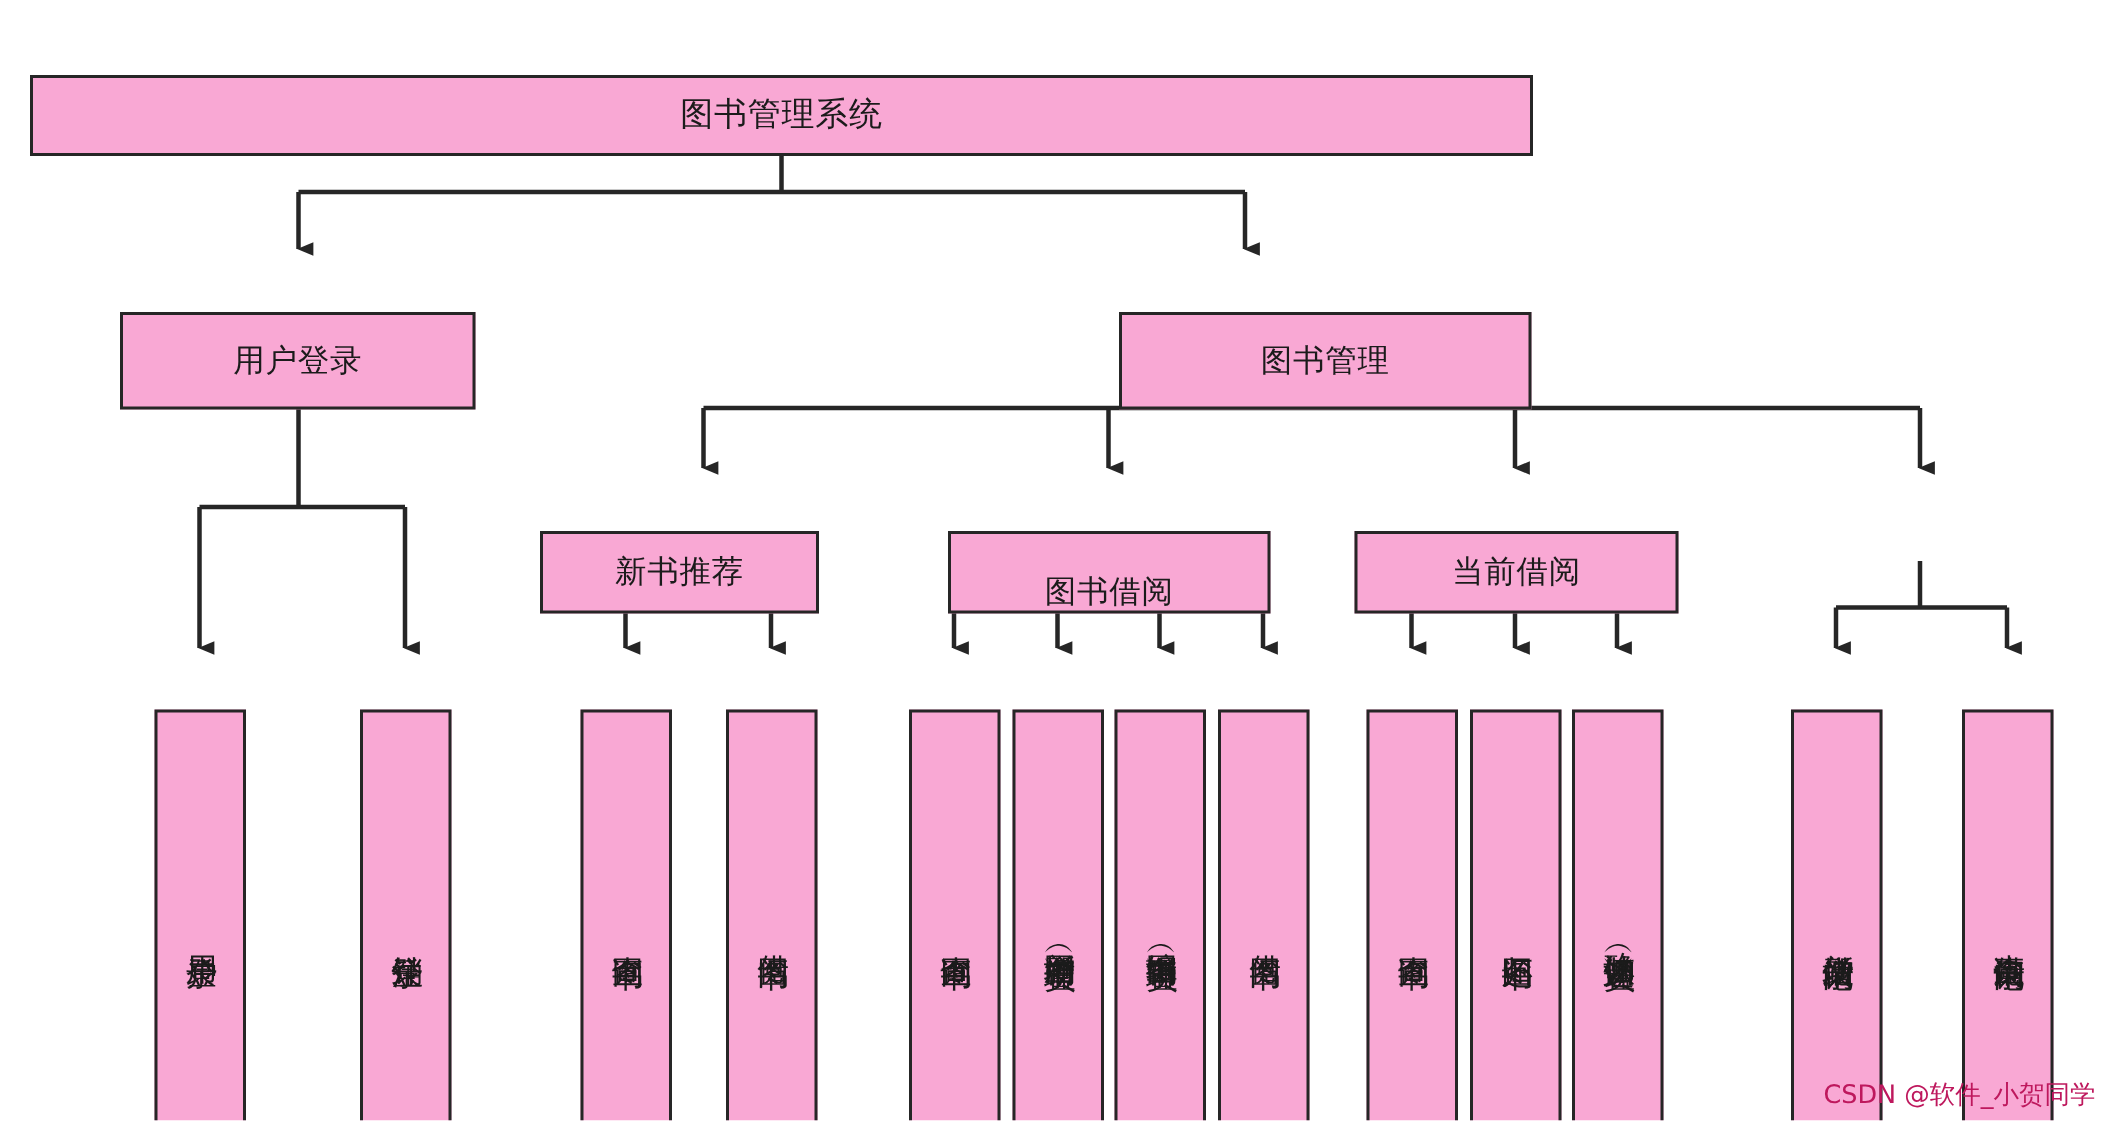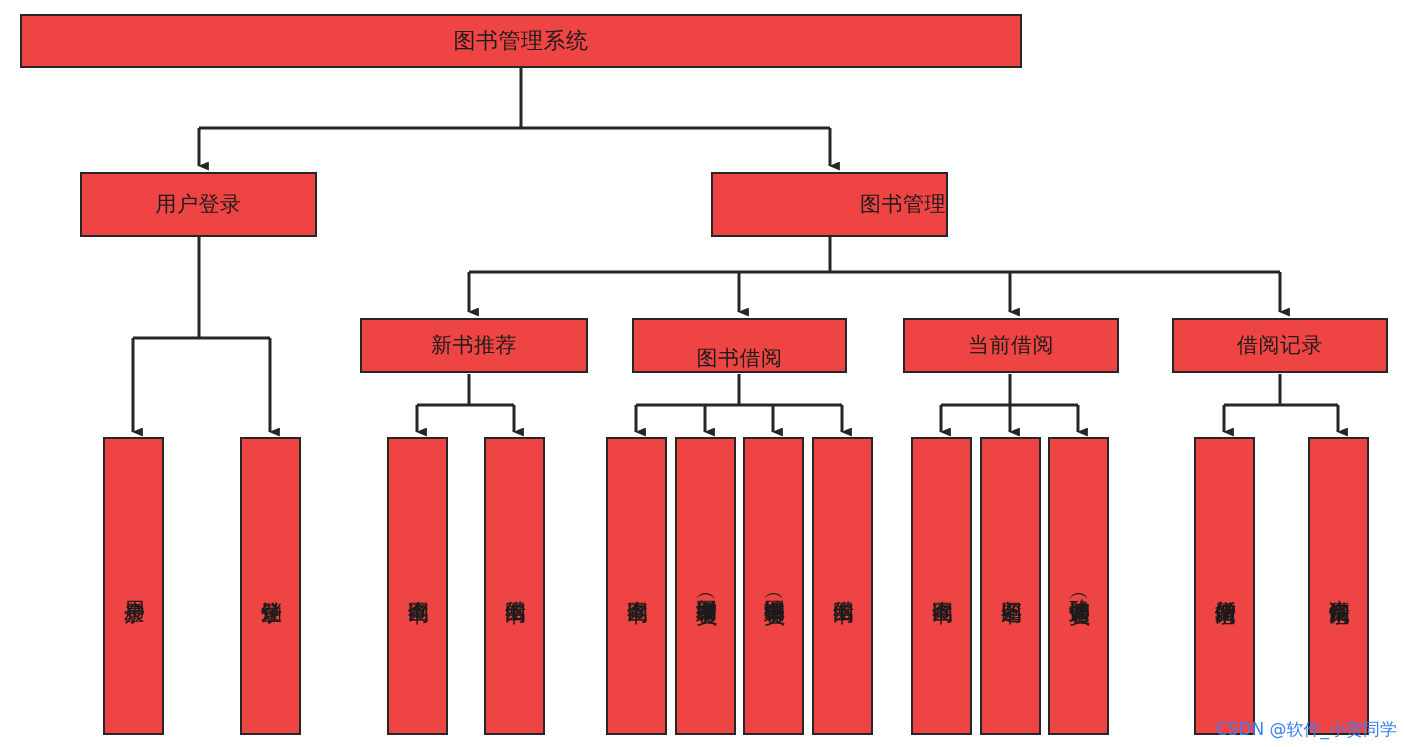--- a/index.html
+++ b/index.html
@@ -21,27 +21,28 @@
   #edges {
     position: absolute;
     left: 0;
     top: 0;
     width: 1405px;
     height: 747px;
   }
   .node {
     position: absolute;
     box-sizing: border-box;
-    background: #ef4444;
+    background: #f9a8d4;
     border: 2px solid #262626;
     display: flex;
     align-items: center;
     justify-content: center;
     color: #1b1b1b;
     z-index: 2;
+    margin-top: 36px;
   }
   .node .label {
     display: block;
     text-align: center;
     line-height: 1.18;
     white-space: nowrap;
   }
   
   .node.horiz .label {
     font-size: 21px;
@@ -62,21 +63,21 @@
     line-height: 1.14;
     letter-spacing: 1px;
     white-space: nowrap;
     max-height: 275px;
   }
   .watermark {
     position: absolute;
     right: 8px;
     bottom: 6px;
     font-size: 17px;
-    color: #3b82f6;
+    color: #be185d;
     z-index: 5;
     white-space: nowrap;
     pointer-events: none;
   }
 </style>
 </head>
 <body>
 
 <div id="canvas">
 
@@ -130,36 +131,33 @@
     </g>
   </svg>
 
   <div class="node horiz root" style="left:20px; top:14px; width:1002px; height:54px;">
     <span class="label">图书管理系统</span>
   </div>
 
   <div class="node horiz" style="left:80px; top:172px; width:237px; height:65px;">
     <span class="label">用户登录</span>
   </div>
-  <div class="node horiz" style="left:711px; top:172px; width:237px; height:65px;justify-content:flex-end;">
+  <div class="node horiz" style="left:746px; top:172px; width:275px; height:65px;">
     <span class="label">图书管理</span>
   </div>
 
-  <div class="node horiz" style="left:360px; top:318px; width:228px; height:55px;">
+  <div class="node horiz" style="left:360px; top:318px; width:186px; height:55px;">
     <span class="label">新书推荐</span>
   </div>
   <div class="node horiz" style="left:632px; top:318px; width:215px; height:55px;align-items:flex-end;">
     <span class="label">图书借阅</span>
   </div>
   <div class="node horiz" style="left:903px; top:318px; width:216px; height:55px;font-family:Liberation Serif, serif;">
     <span class="label">当前借阅</span>
   </div>
-  <div class="node horiz" style="left:1172px; top:318px; width:216px; height:55px;">
-    <span class="label">借阅记录</span>
-  </div>
 
   <div class="node vert" style="left:103px; top:437px; width:61px; height:298px;">
     <span class="label">用户登录</span>
   </div>
   <div class="node vert" style="left:240px; top:437px; width:61px; height:298px;">
     <span class="label">注销登录</span>
   </div>
 
   <div class="node vert" style="left:387px; top:437px; width:61px; height:298px;">
     <span class="label">查询图书</span>

